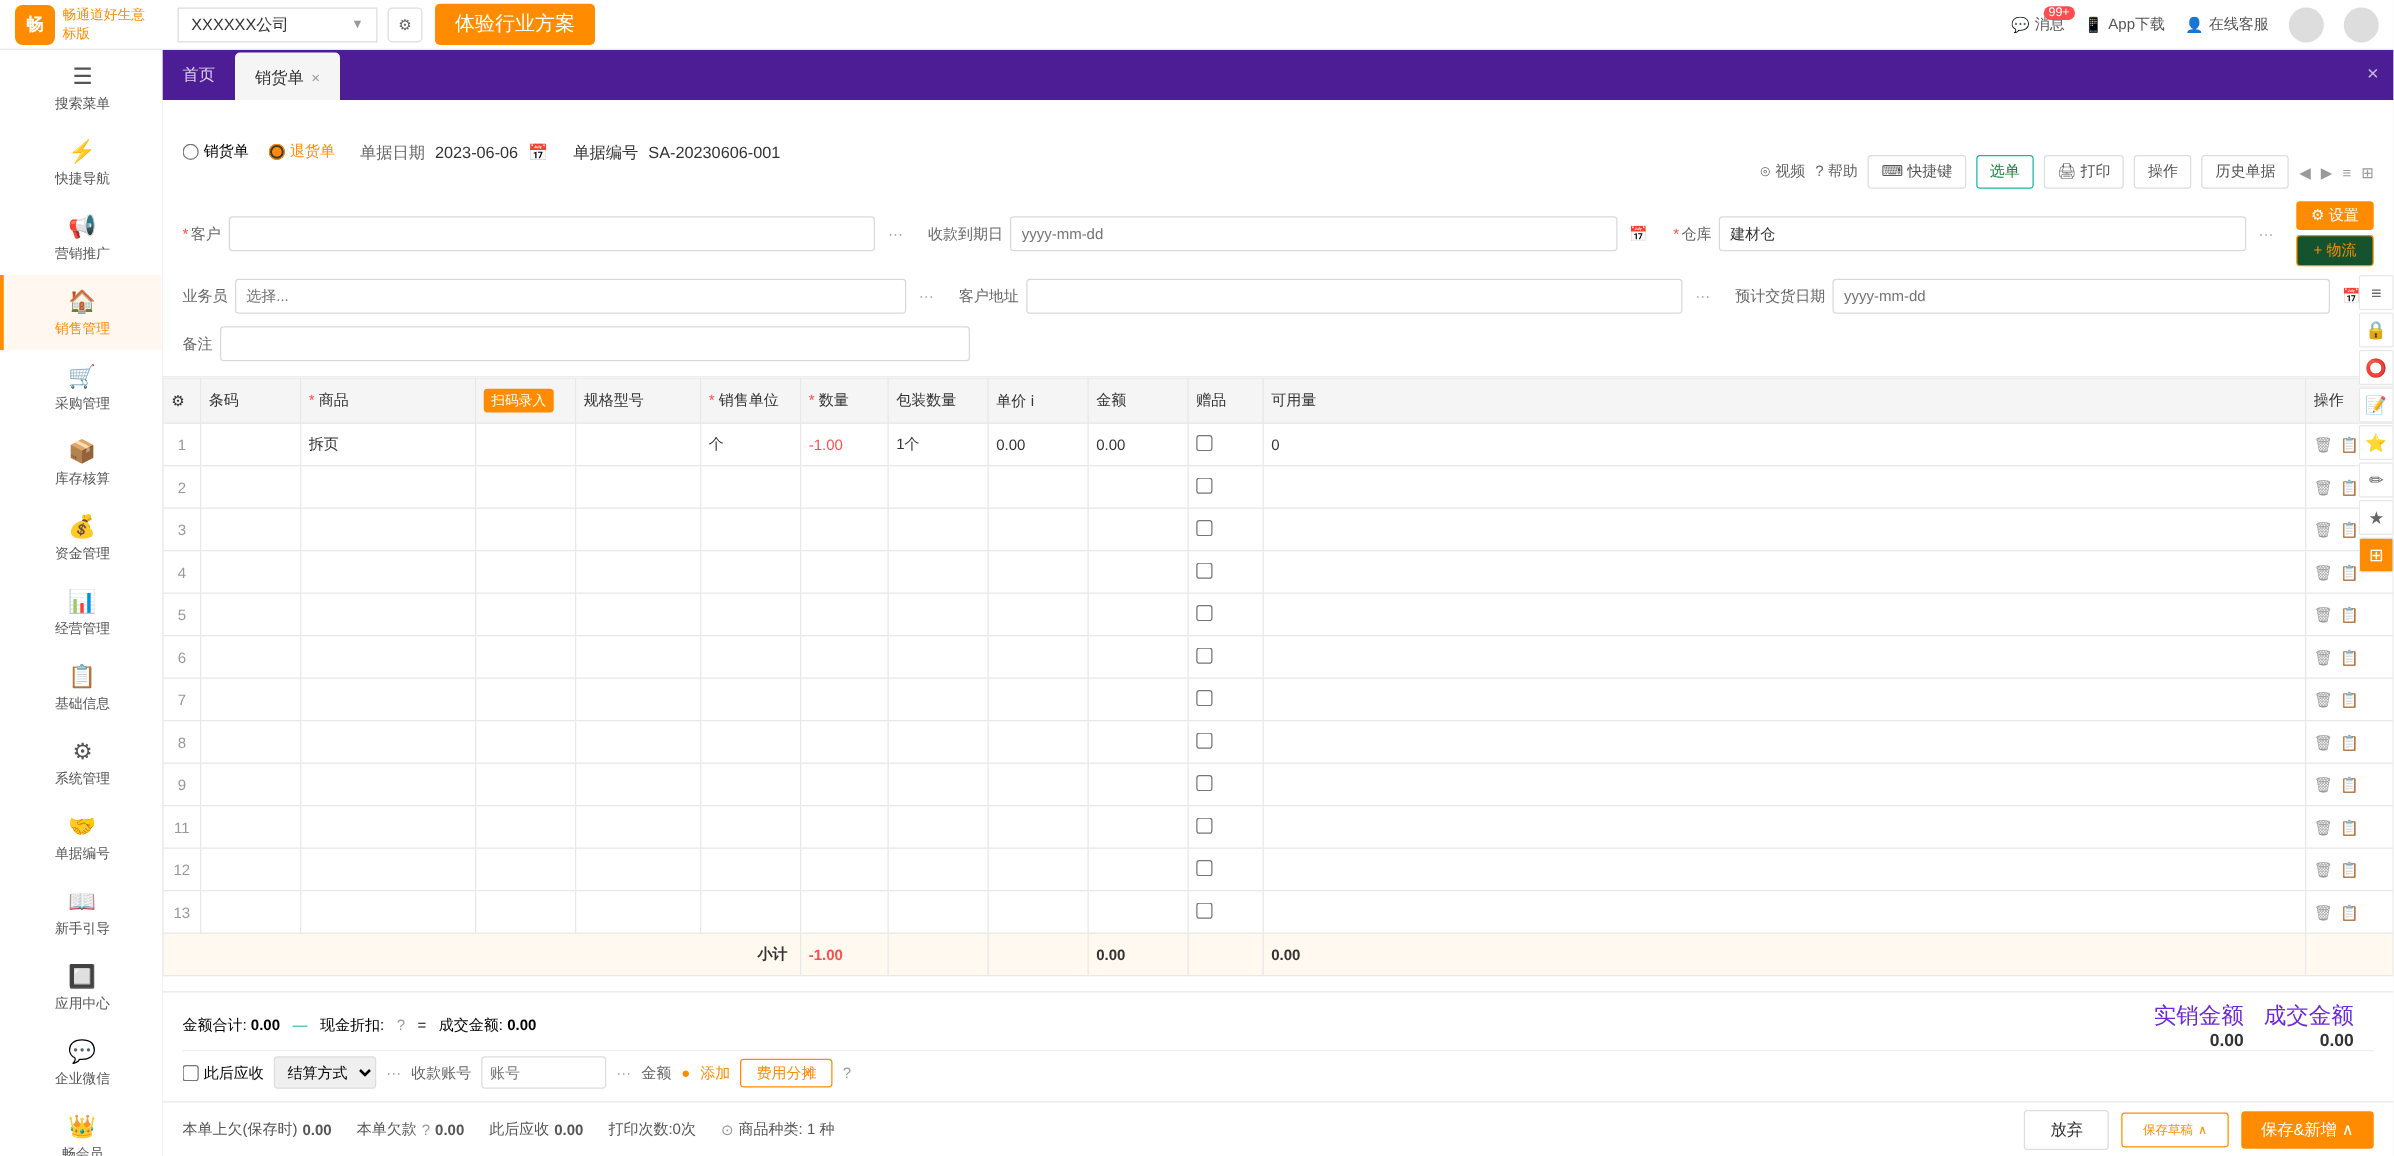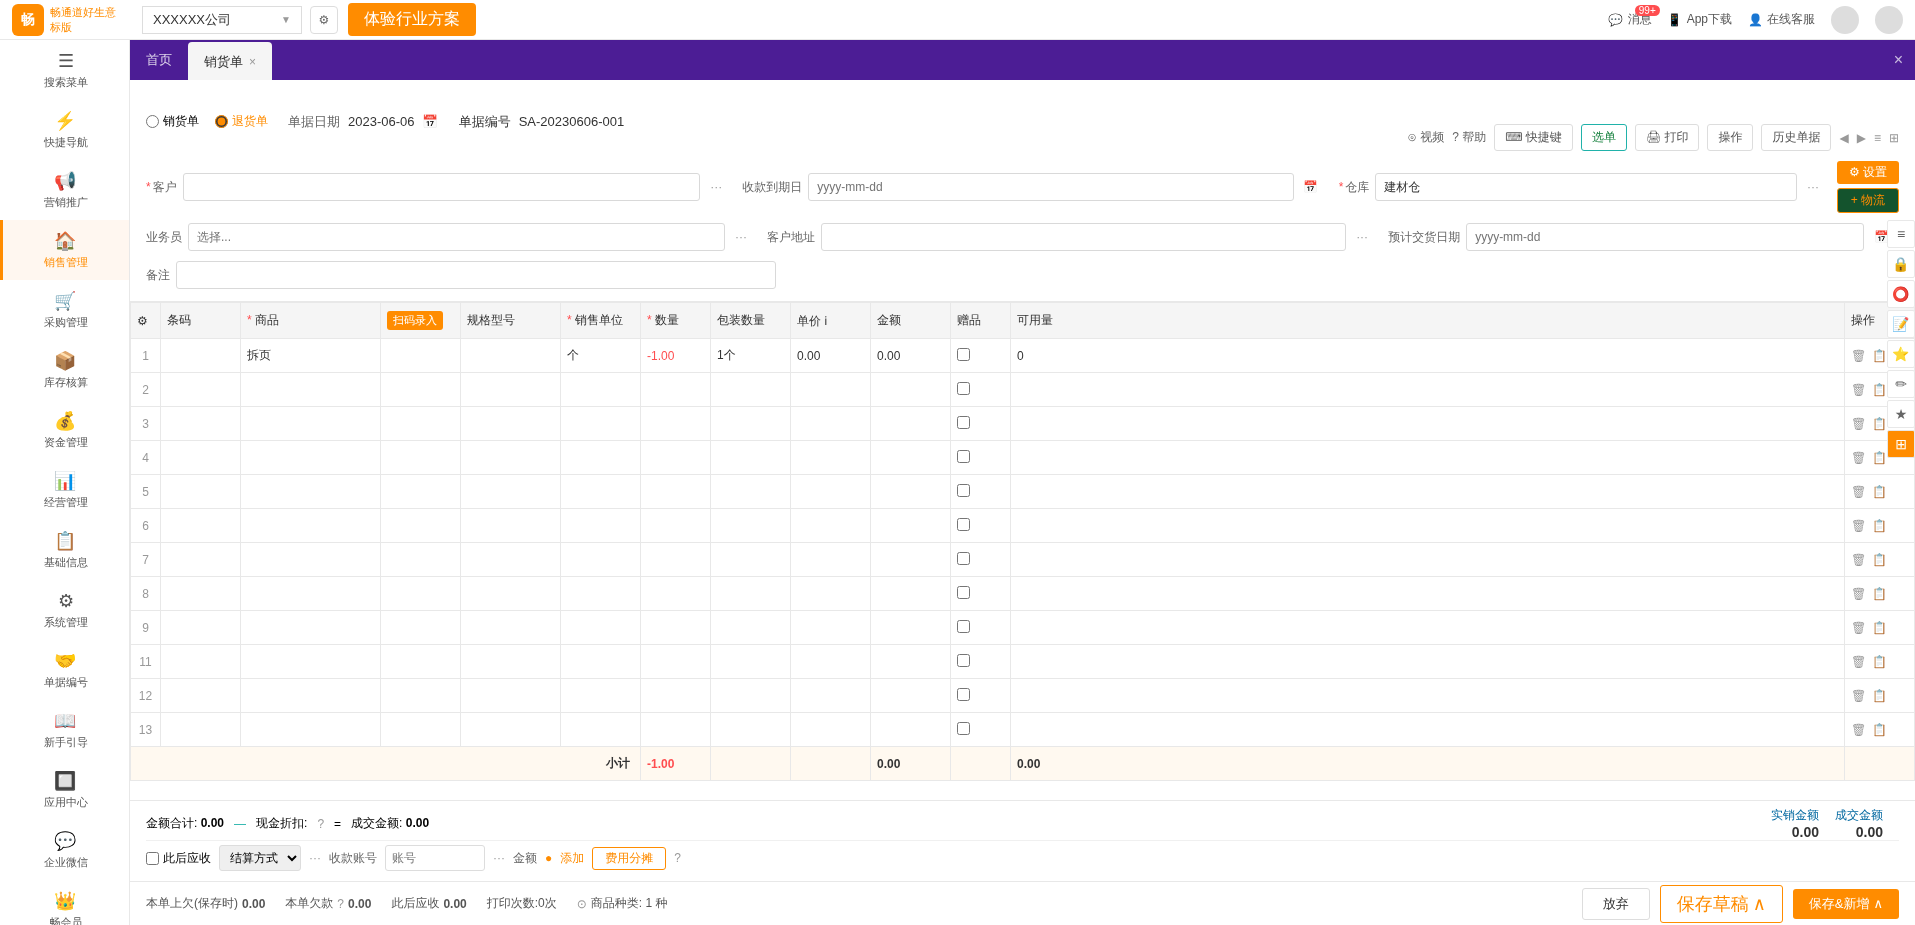--- a/index.html
+++ b/index.html
@@ -77,30 +77,30 @@
     .footer-row2 { display: flex; align-items: center; gap: 8px; padding: 4px 0; border-top: 1px solid #f0f0f0; }
     .checkbox-label { display: flex; align-items: center; gap: 4px; cursor: pointer; white-space: nowrap; }
     .add-btn { color: #ff8c00; cursor: pointer; border: none; background: none; font-size: 12px; }
     .expense-btn { border: 1px solid #ff8c00; color: #ff8c00; background: #fff; padding: 2px 10px; border-radius: 3px; cursor: pointer; font-size: 12px; }
 
     
     .status-bar { height: 44px; background: #fff; border-top: 1px solid #e8e8e8; display: flex; align-items: center; padding: 0 16px; gap: 20px; flex-shrink: 0; }
     .status-item { display: flex; align-items: center; gap: 4px; color: #555; font-size: 12px; }
     .status-actions { margin-left: auto; display: flex; align-items: center; gap: 10px; }
     .discard-btn { padding: 6px 20px; border: 1px solid #ddd; border-radius: 3px; cursor: pointer; background: #fff; color: #333; font-size: 13px; }
-    .save-draft-btn { padding: 6px 16px; border: 1px solid #ff8c00; border-radius: 3px; cursor: pointer; background: #fff; color: #ff8c00; font-size: 18px; display: flex; align-items: center; gap: 4px; }
+    .save-draft-btn { padding: 6px 16px; border: 1px solid #ff8c00; border-radius: 3px; cursor: pointer; background: #fff; color: #ff8c00; font-size: 10px; display: flex; align-items: center; gap: 4px; }
     .save-new-btn { padding: 6px 16px; border: none; border-radius: 3px; cursor: pointer; background: #ff8c00; color: #fff; font-size: 13px; display: flex; align-items: center; gap: 4px; }
 
     
     .right-float { position: fixed; right: 0; top: 200px; display: flex; flex-direction: column; gap: 2px; z-index: 100; }
     .float-icon { width: 28px; height: 28px; background: #fff; border: 1px solid #e8e8e8; display: flex; align-items: center; justify-content: center; cursor: pointer; color: #666; font-size: 14px; border-radius: 2px; }
     .float-icon.active { background: #ff8c00; color: #fff; }
     .sum-right { margin-left: auto; display: flex; align-items: center; gap: 16px; padding-right: 16px; }
     .sum-item { text-align: right; }
-    .sum-label { color: #0369a1; font-size: 12px; }
+    .sum-label { color: #6d28d9; font-size: 18px; }
     .sum-value { color: #333; font-size: 14px; font-weight: bold; }
   </style>
 </head>
 <body>
 
 <div class="top-bar">
   <div class="logo-area">
     <div class="logo-icon">畅</div>
     <div class="logo-text">
       <div>畅通道好生意</div>

